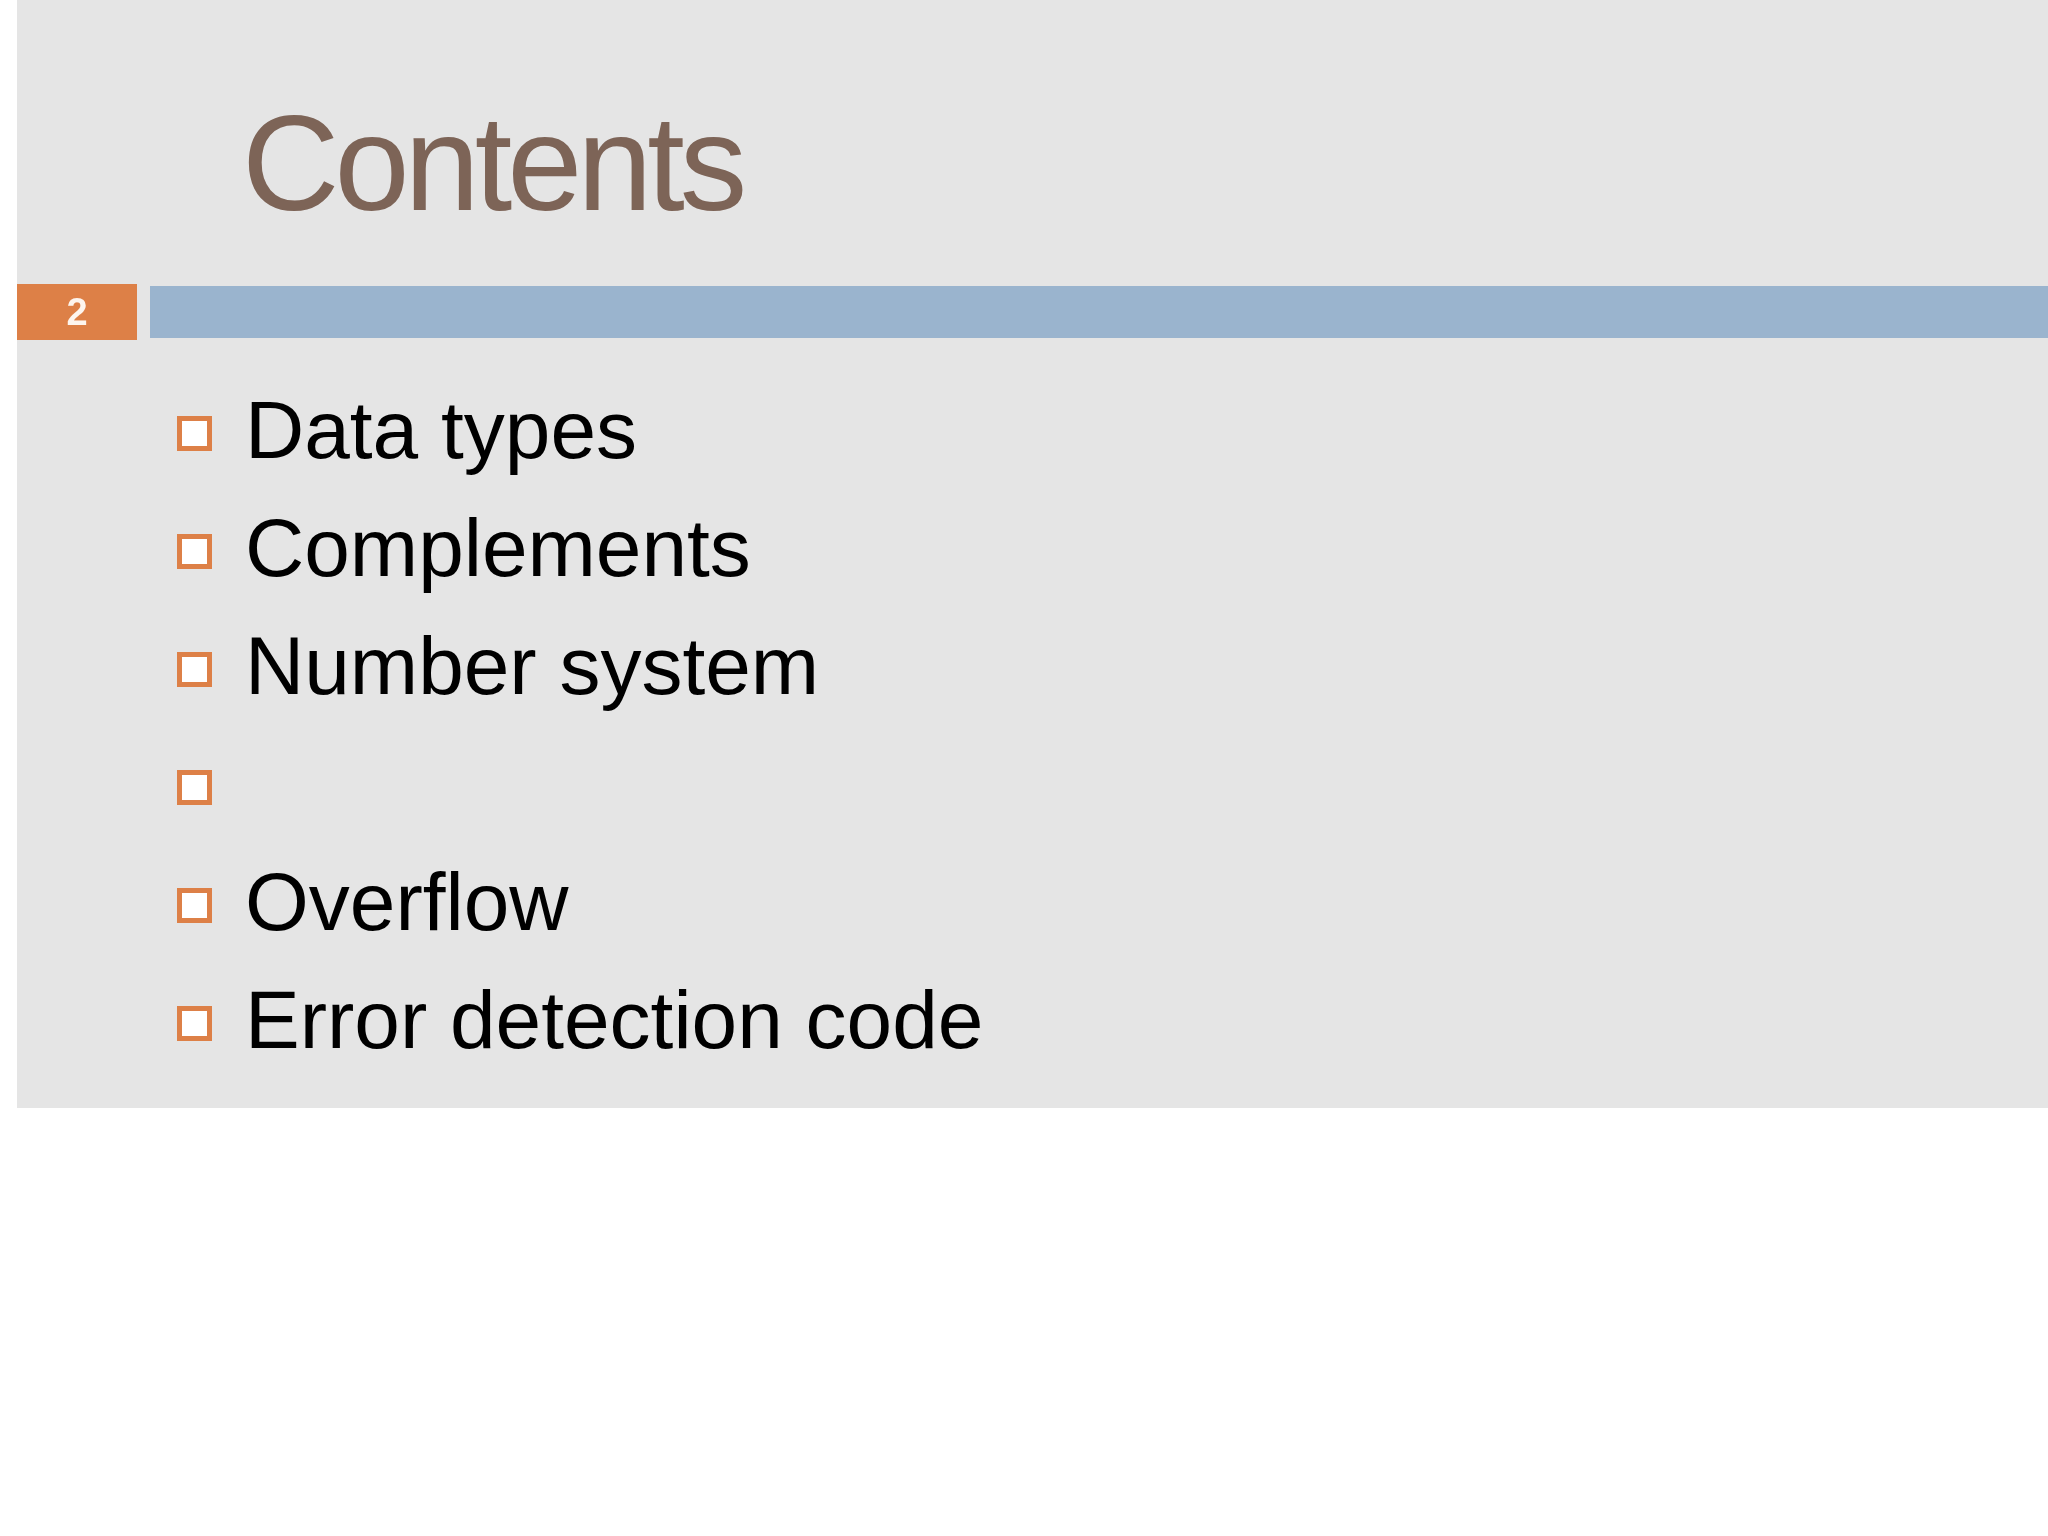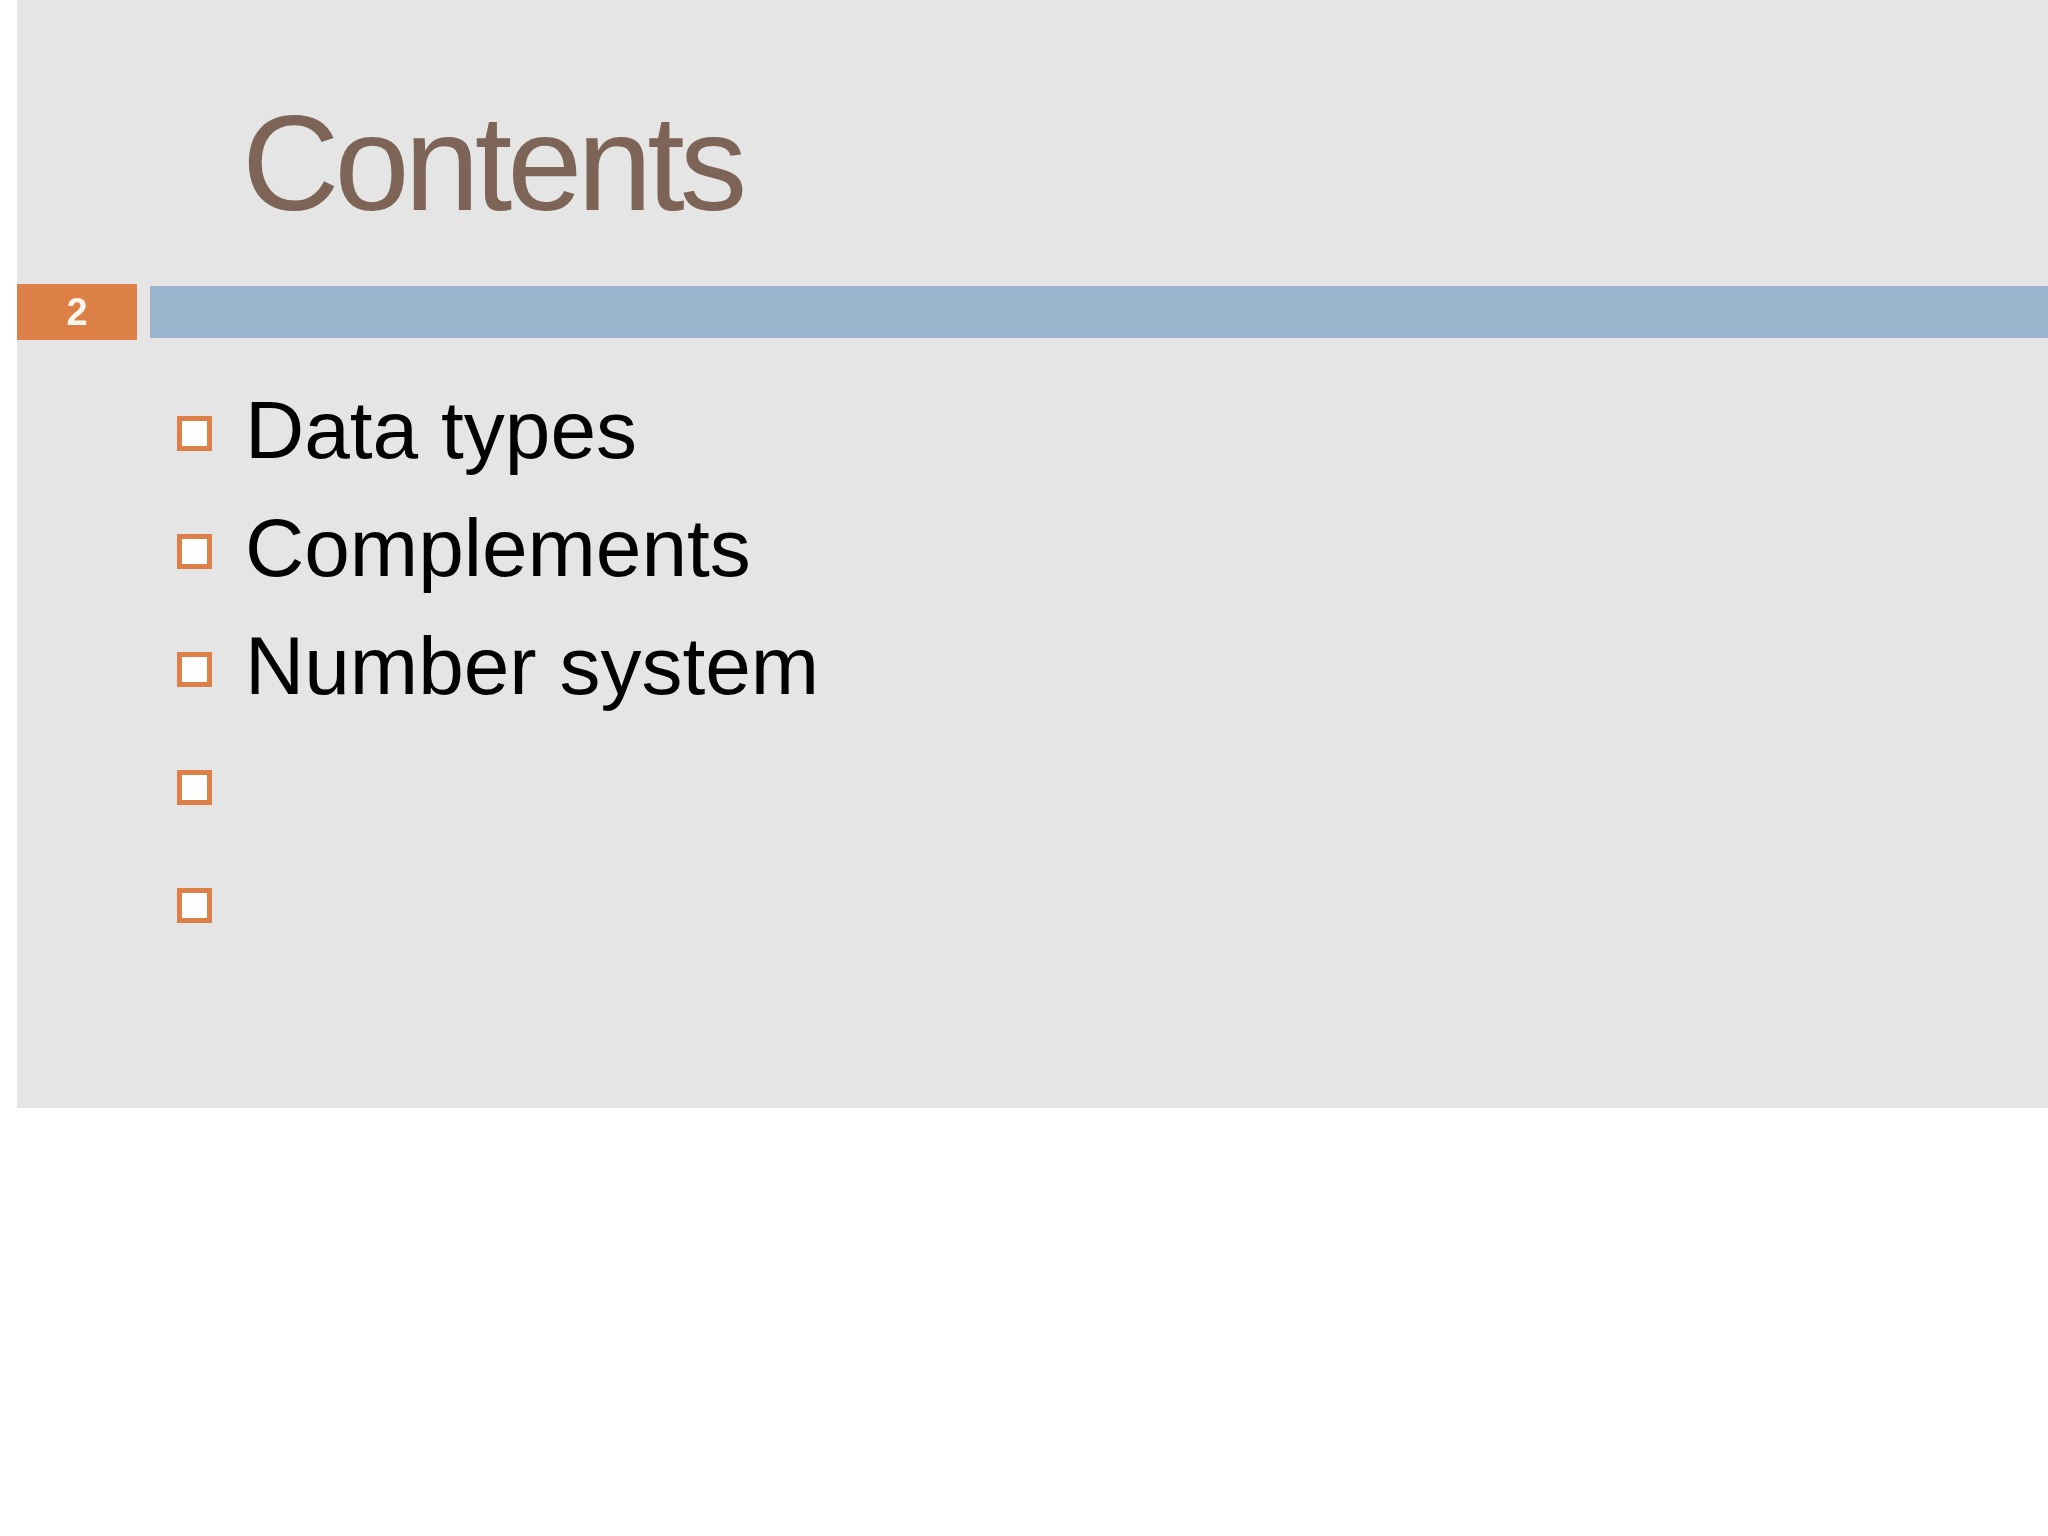--- a/index.html
+++ b/index.html
@@ -107,15 +107,20 @@
       </li>
       <li>
         <span class="bullet"></span>
         <span class="item-label">Number system</span>
       </li>
       <li>
         <span class="bullet"></span>
       </li>
       <li>
         <span class="bullet"></span>
+        <span class="item-label">Overflow</span>
+      </li>
+      <li>
+        <span class="bullet"></span>
+        <span class="item-label">Error detection code</span>
       </li>
     </ul>
 </div>
 
 </body></html>

